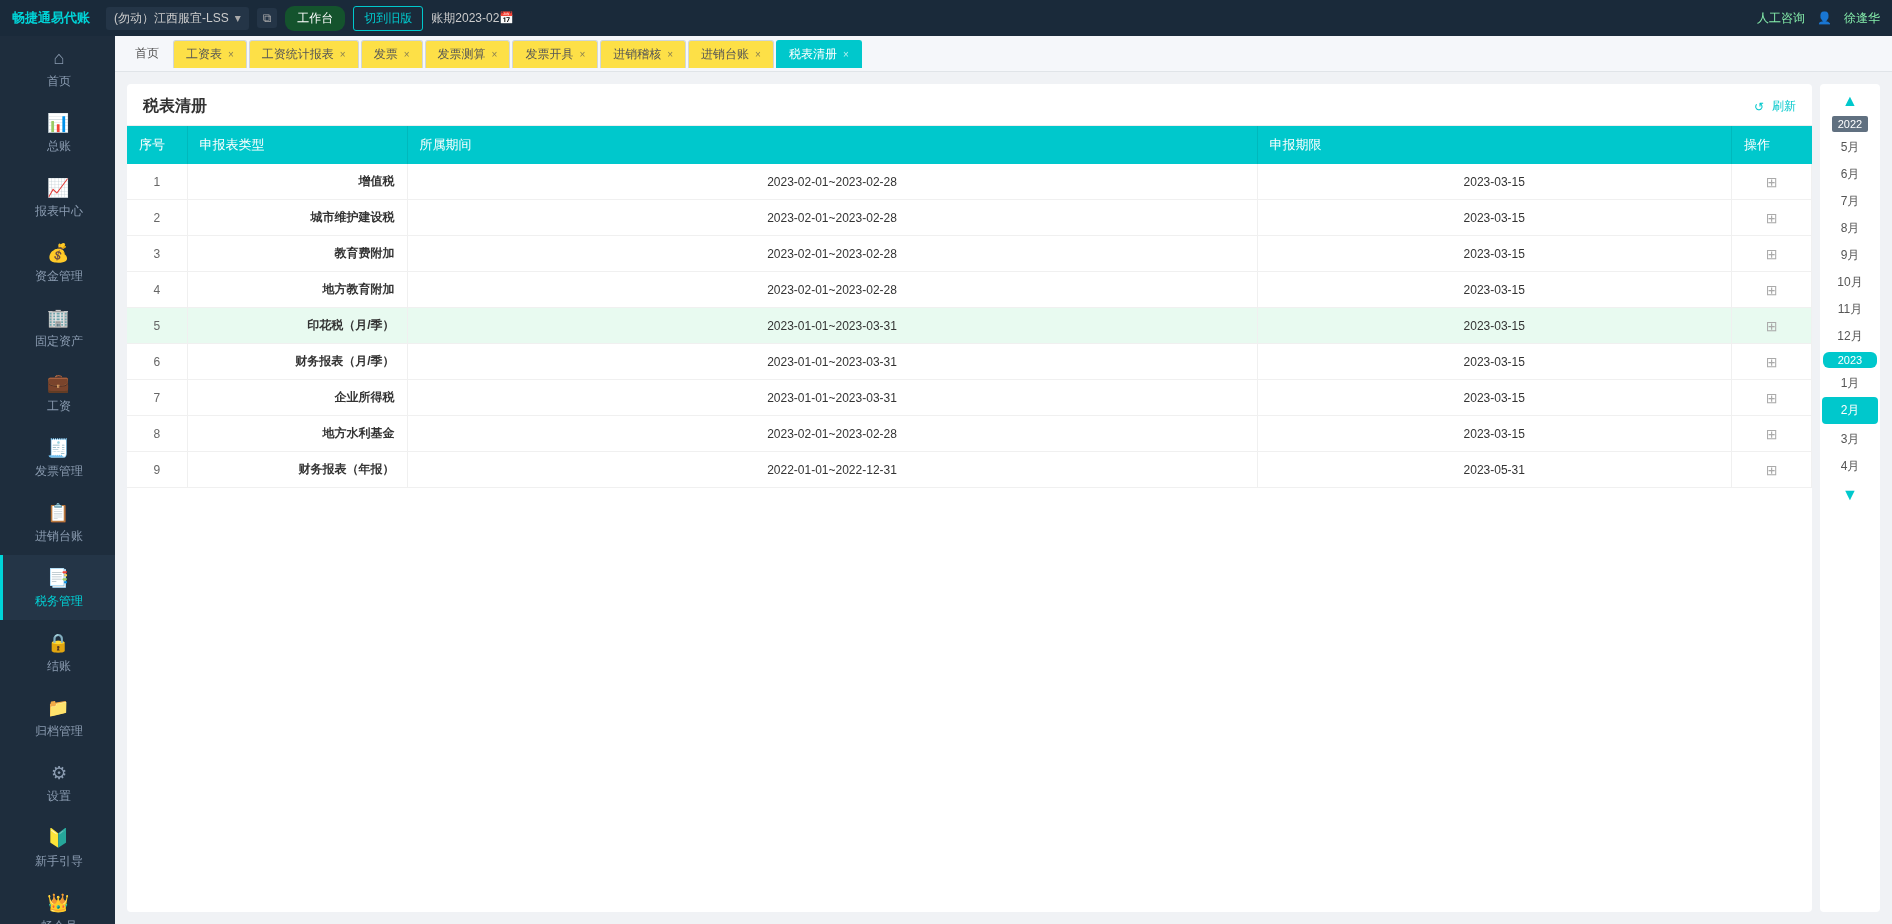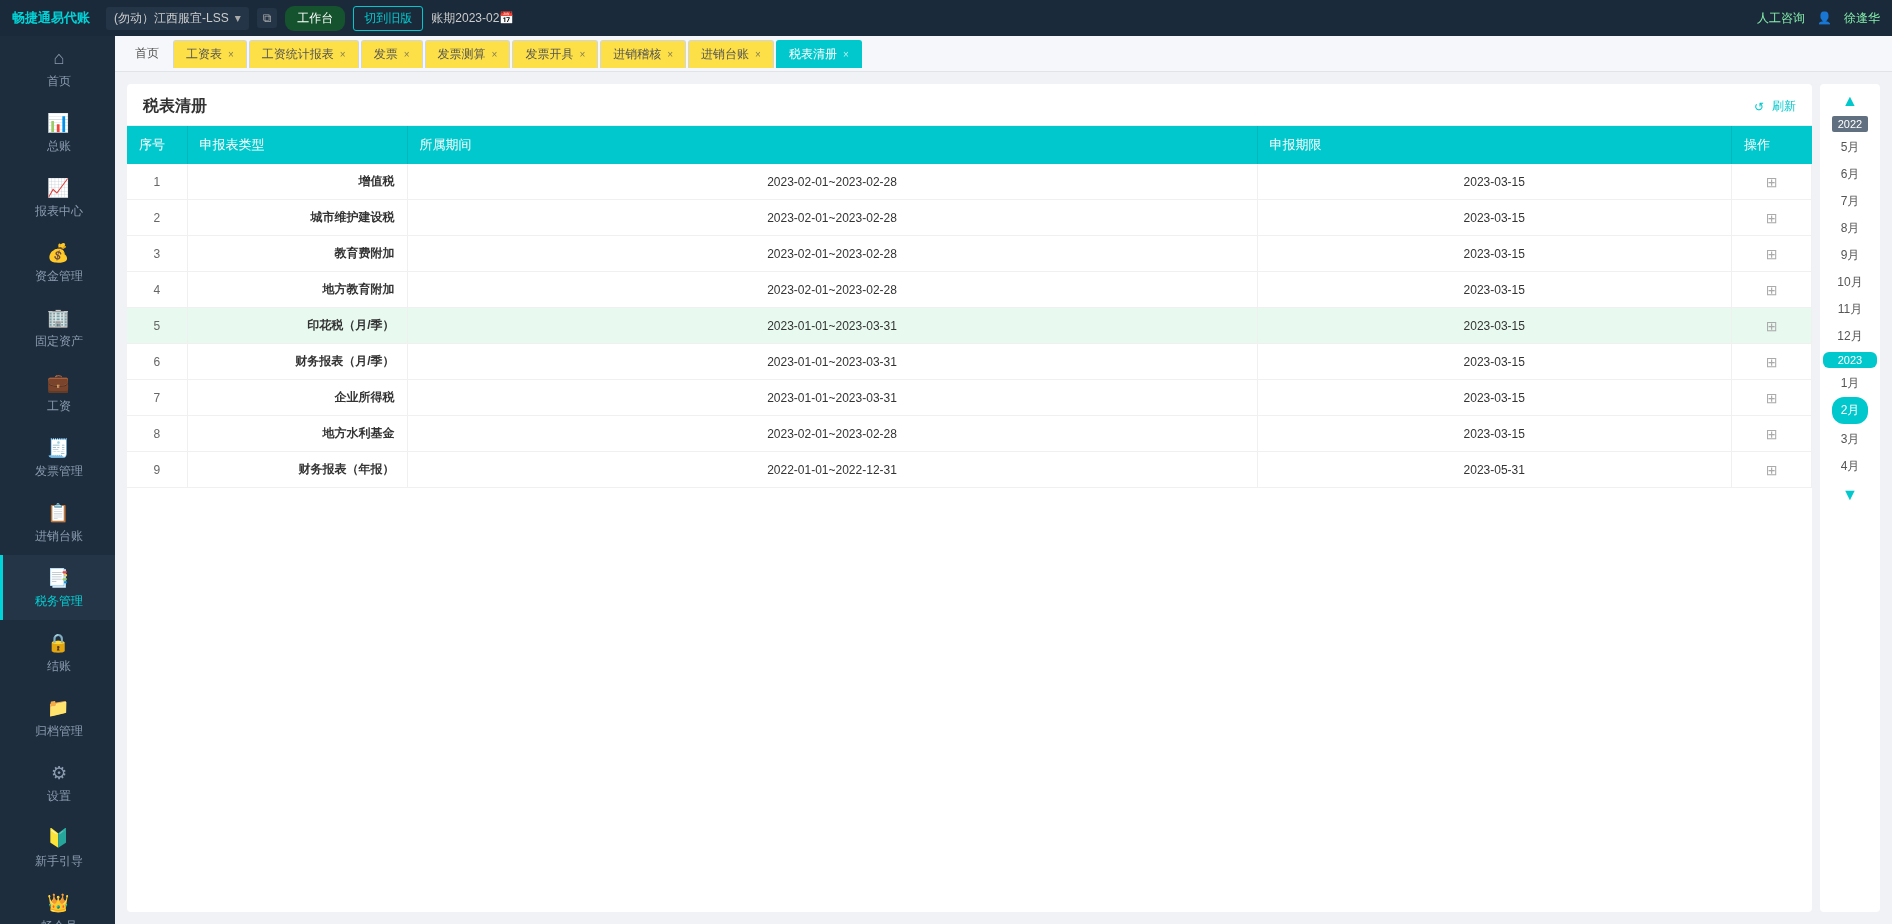--- a/index.html
+++ b/index.html
@@ -57,21 +57,21 @@
     tbody tr.highlight { background: #e8faf0; }
     tbody td { padding: 9px 12px; font-size: 12px; color: #333; text-align: center; border-right: 1px solid #f0f0f0; }
     tbody td:first-child { color: #666; }
     tbody td:nth-child(2) { text-align: right; font-weight: bold; }
     .action-icon { color: #aaa; cursor: pointer; font-size: 14px; }
 
     
     .calendar-panel { width: 60px; background: white; border-radius: 4px; display: flex; flex-direction: column; align-items: center; padding: 4px 0; font-size: 12px; overflow-y: auto; }
     .cal-year-label { background: #607080; color: white; font-size: 11px; padding: 2px 6px; border-radius: 2px; margin: 2px 0; }
     .cal-month { width: 100%; text-align: center; padding: 5px 0; cursor: pointer; color: #555; font-size: 12px; }
-    .cal-month.active { background: #00c8cc; color: white; border-radius: 12px; width: 36px; margin: 0 auto 2px; }
+    .cal-month.active { background: #00c8cc; color: white; border-radius: 4px; width: 56px; margin: 0 auto 2px; }
     .cal-nav { color: #00c8cc; font-size: 16px; cursor: pointer; padding: 4px 0; }
     .cal-nav.down { margin-top: 2px; }
   </style>
 </head>
 <body>
 
 <div class="top-bar">
   <span class="top-bar-logo">畅捷通易代账</span>
   <div class="top-bar-company">
     <span>(勿动）江西服宜-LSS</span>

